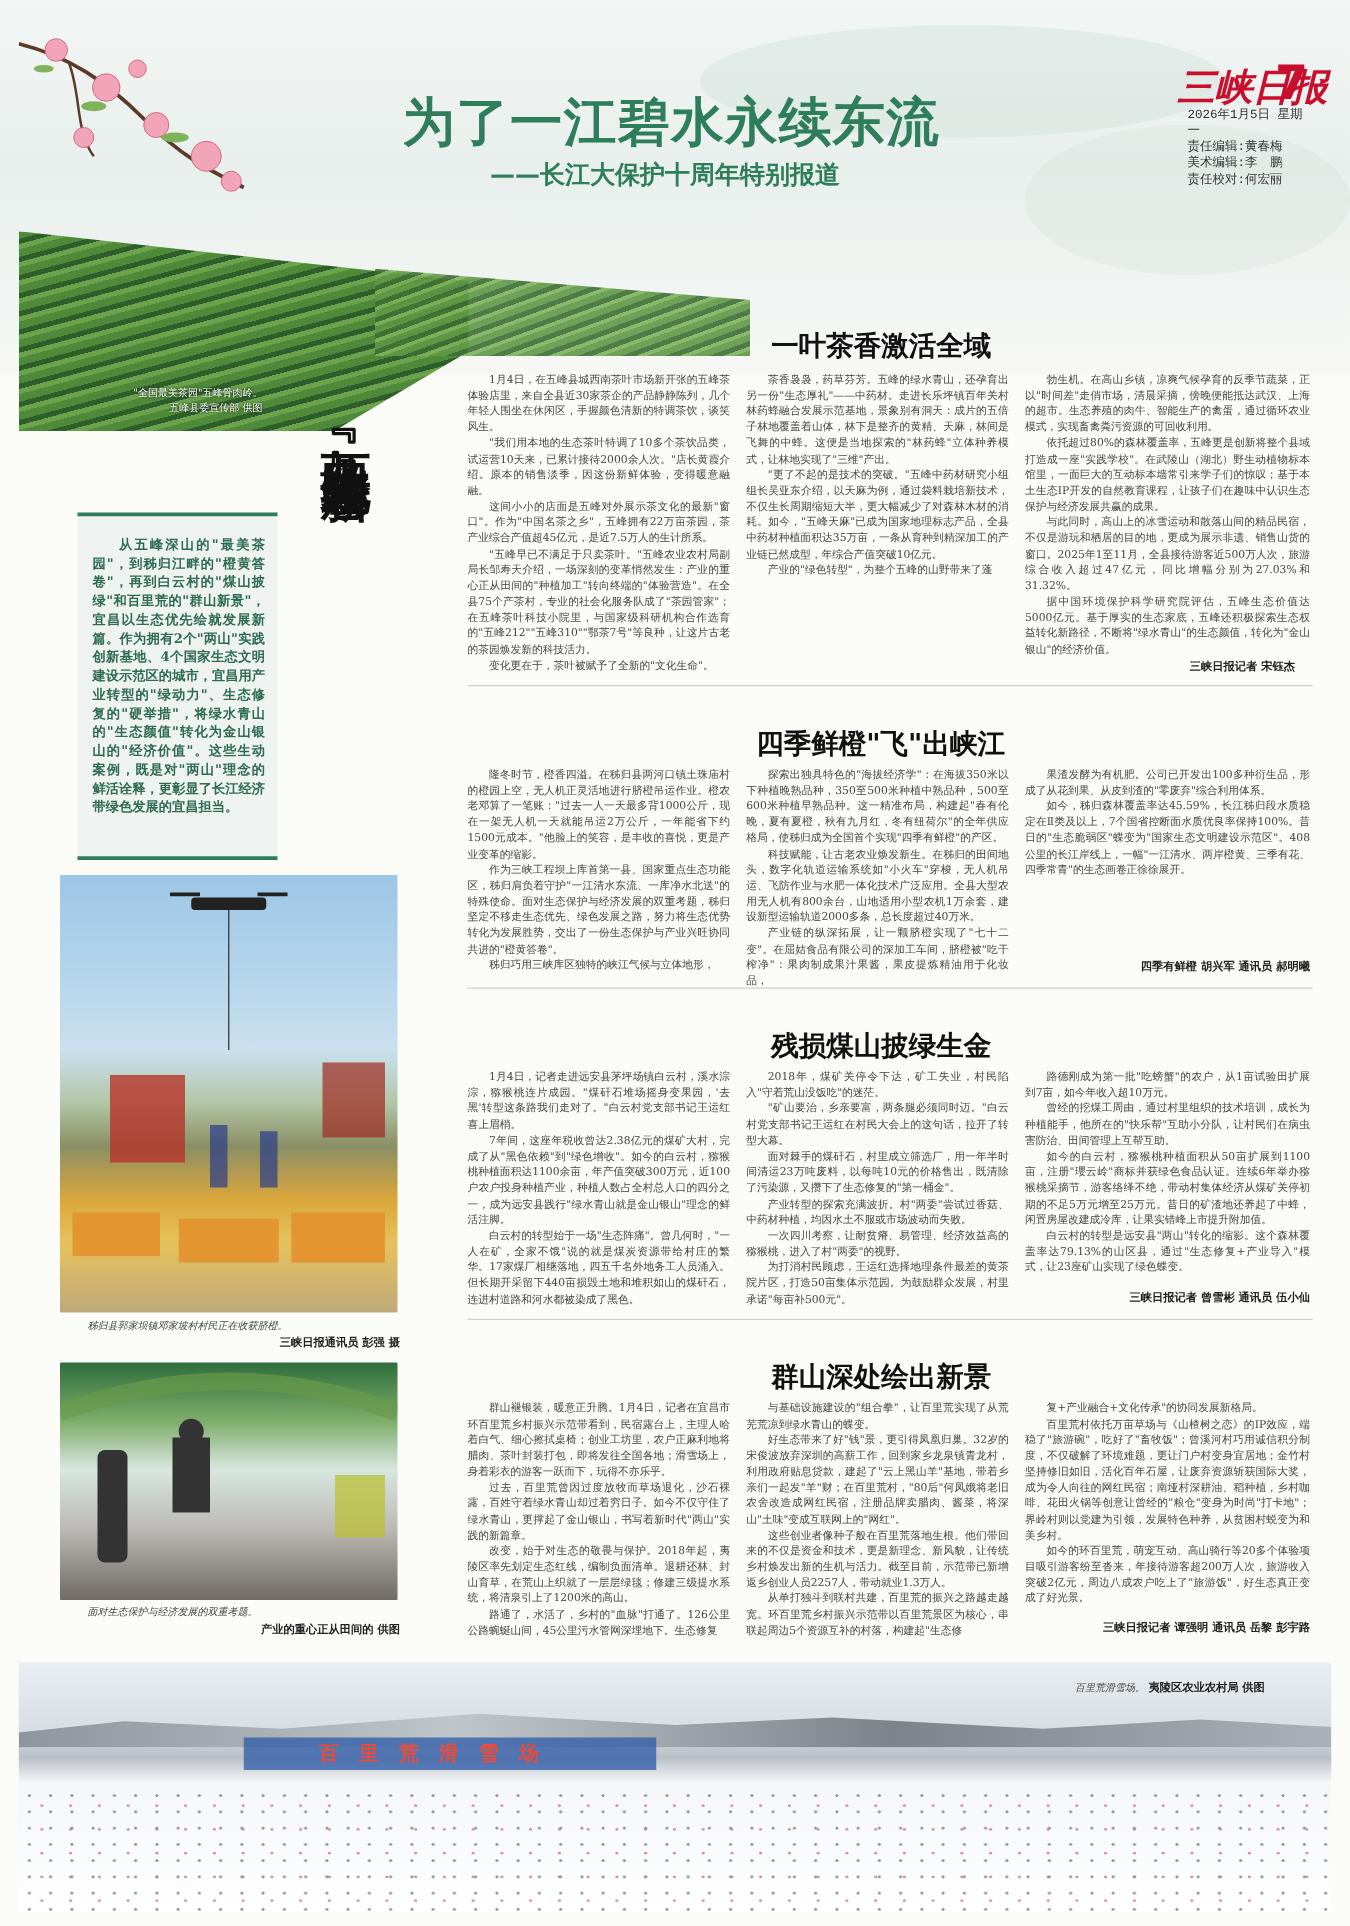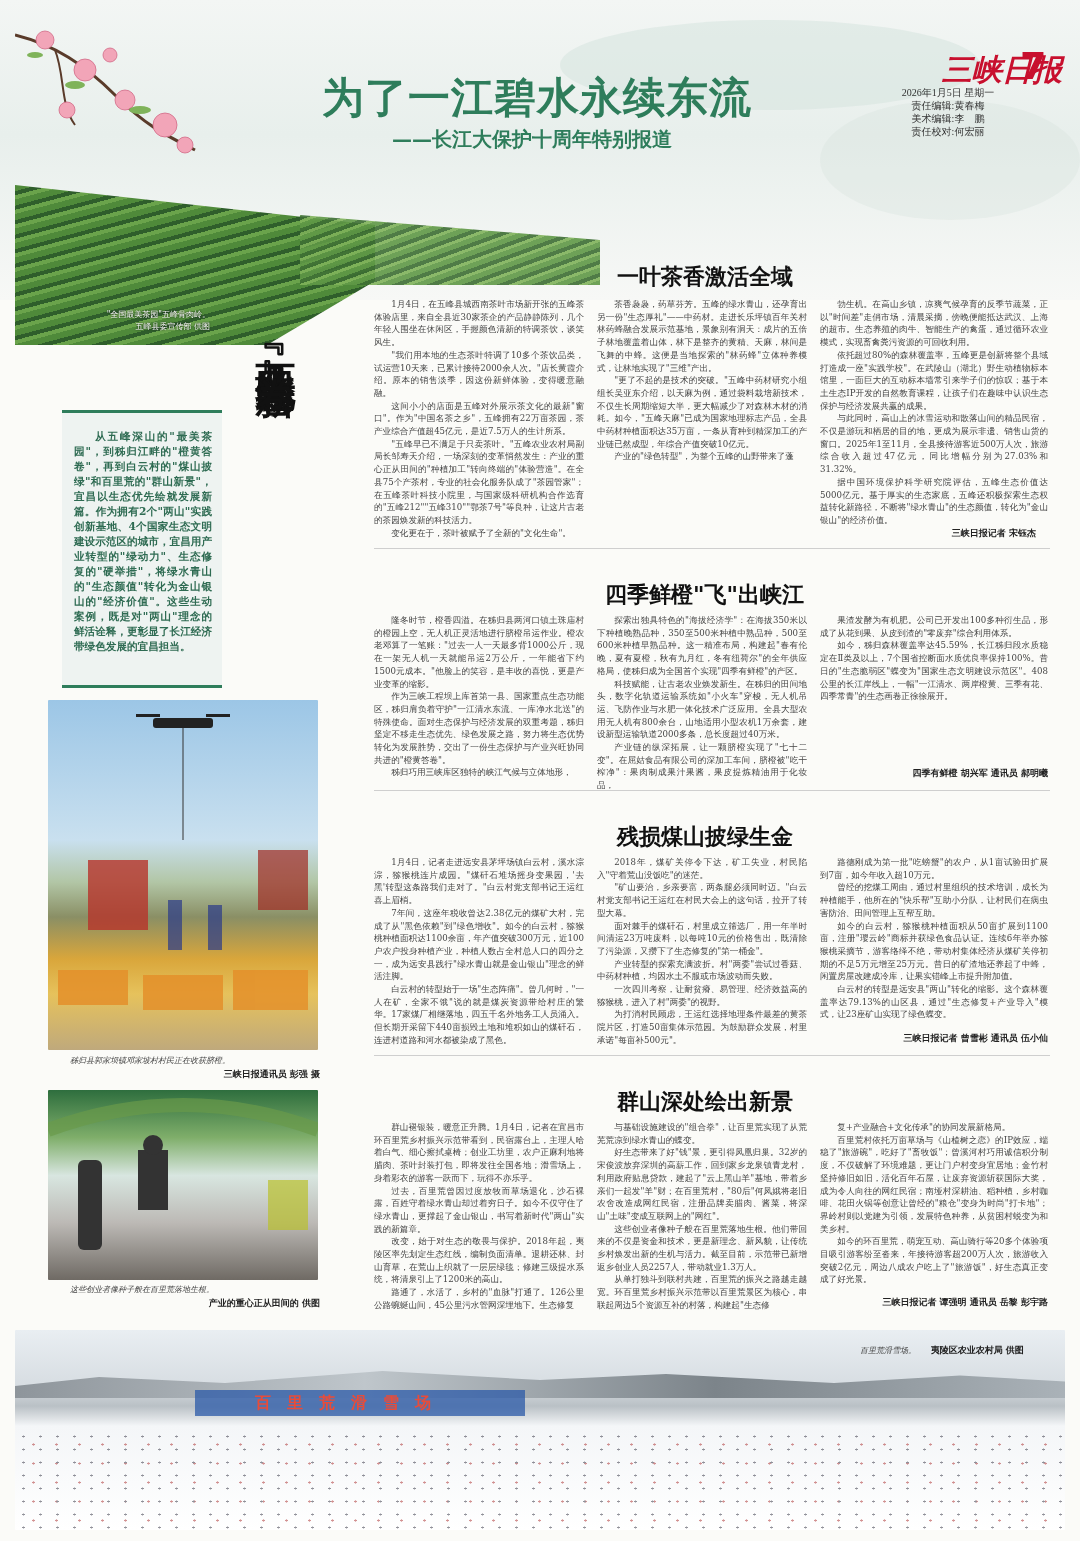--- a/index.html
+++ b/index.html
@@ -11,21 +11,21 @@
   .masthead-bg{left:0;top:0;width:1080px;height:300px;
     background:linear-gradient(180deg,#f3f6f4 0%,#e8efec 45%,#f7f8f6 100%)}
   .mist{border-radius:50%;background:#d6e3de;opacity:.55}
   .headline{left:322px;top:70px;font-family:"DejaVu Sans","Liberation Sans",sans-serif;font-weight:bold;
     font-size:42px;color:#2e7d5b;letter-spacing:1px;white-space:nowrap}
   .subhead{left:392px;top:126px;font-family:"DejaVu Sans","Liberation Sans",sans-serif;font-weight:bold;
     font-size:20px;color:#2e7d5b;white-space:nowrap}
   .paper-name{left:942px;top:50px;font-family:Liberation Sans, sans-serif;font-style:italic;font-weight:bold;
     font-size:30px;color:#c8102e;white-space:nowrap}
   .page-no{left:1020px;top:44px;font-family:"DejaVu Sans",sans-serif;font-weight:bold;font-size:38px;color:#c8102e}
-  .meta{left:898px;top:86px;font-family:Liberation Serif, serif;font-size:10px;color:#333;line-height:13px;text-align:center;width:100px}
+  .meta{left:950px;top:86px;font-family:Liberation Mono, monospace;font-size:10px;color:#333;line-height:13px;text-align:left;width:100px}
 
   
   .terrace{left:15px;top:185px;width:360px;height:160px;
     background:
       repeating-linear-gradient(165deg,#4f8a3a 0 6px,#2f5e2b 6px 10px,#6aa34b 10px 14px);
     clip-path:polygon(0 0,100% 25%,100% 60%,70% 100%,0 100%);}
   .terrace2{left:300px;top:185px;width:300px;height:100px;
     background:repeating-linear-gradient(160deg,#5f9846 0 5px,#3d6e33 5px 9px,#7fb25a 9px 12px);
     clip-path:polygon(0 30%,100% 55%,100% 100%,0 100%);opacity:.9}
   .flowers{left:15px;top:15px;width:190px;height:150px}
@@ -225,25 +225,25 @@
   <svg width="270" height="190" viewBox="0 0 270 190">
     <path d="M0 40 Q135 -10 270 40" stroke="#6a9a4a" stroke-width="14" fill="none" opacity=".7"></path>
     <g fill="#333">
         <rect x="30" y="70" width="24" height="90" rx="6"></rect>
         <rect x="90" y="60" width="30" height="60"></rect>
         <circle cx="105" cy="55" r="10"></circle>
       </g>
     <rect x="220" y="90" width="40" height="50" fill="#b9c02c" opacity=".7"></rect>
   </svg>
 </div>
-<div class="abs cap" style="left:70px;top:1284px">这些创业者像种子般在百里荒落地生根。</div>
+<div class="abs cap" style="left:70px;top:1284px">面对生态保护与经济发展的双重考题。</div>
 <div class="abs credit" style="left:120px;top:1297px;width:200px">产业的重心正从田间的 供图</div>
 
 <div class="abs photo snow">
   <div class="abs" style="left:0;top:38px;width:1050px;height:30px;background:linear-gradient(90deg,#8e959b,#bfc6cb,#7c848a,#aab2b8);clip-path:polygon(0 60%,8% 30%,20% 50%,35% 10%,50% 40%,62% 20%,78% 50%,90% 25%,100% 45%,100% 100%,0 100%)"></div>
   <div class="abs" style="left:180px;top:60px;width:330px;height:26px;background:#2b5aa8;opacity:.75"></div>
   <div class="abs" style="left:240px;top:63px;font-family:'DejaVu Sans',sans-serif;font-weight:bold;font-size:16px;color:#e84c3a;white-space:nowrap">百　里　荒　滑　雪　场</div>
   <div class="abs dots" style="left:0;top:100px;width:1050px;height:100px"></div>
 </div>
 <div class="abs snow-cap">
   <span class="cap">百里荒滑雪场。</span>
-  <span class="credit" style="margin-left:12px">夷陵区农业农村局 供图</span>
+  <span class="credit" style="margin-left:0">夷陵区农业农村局 供图</span>
 </div>
 
 </body></html>

